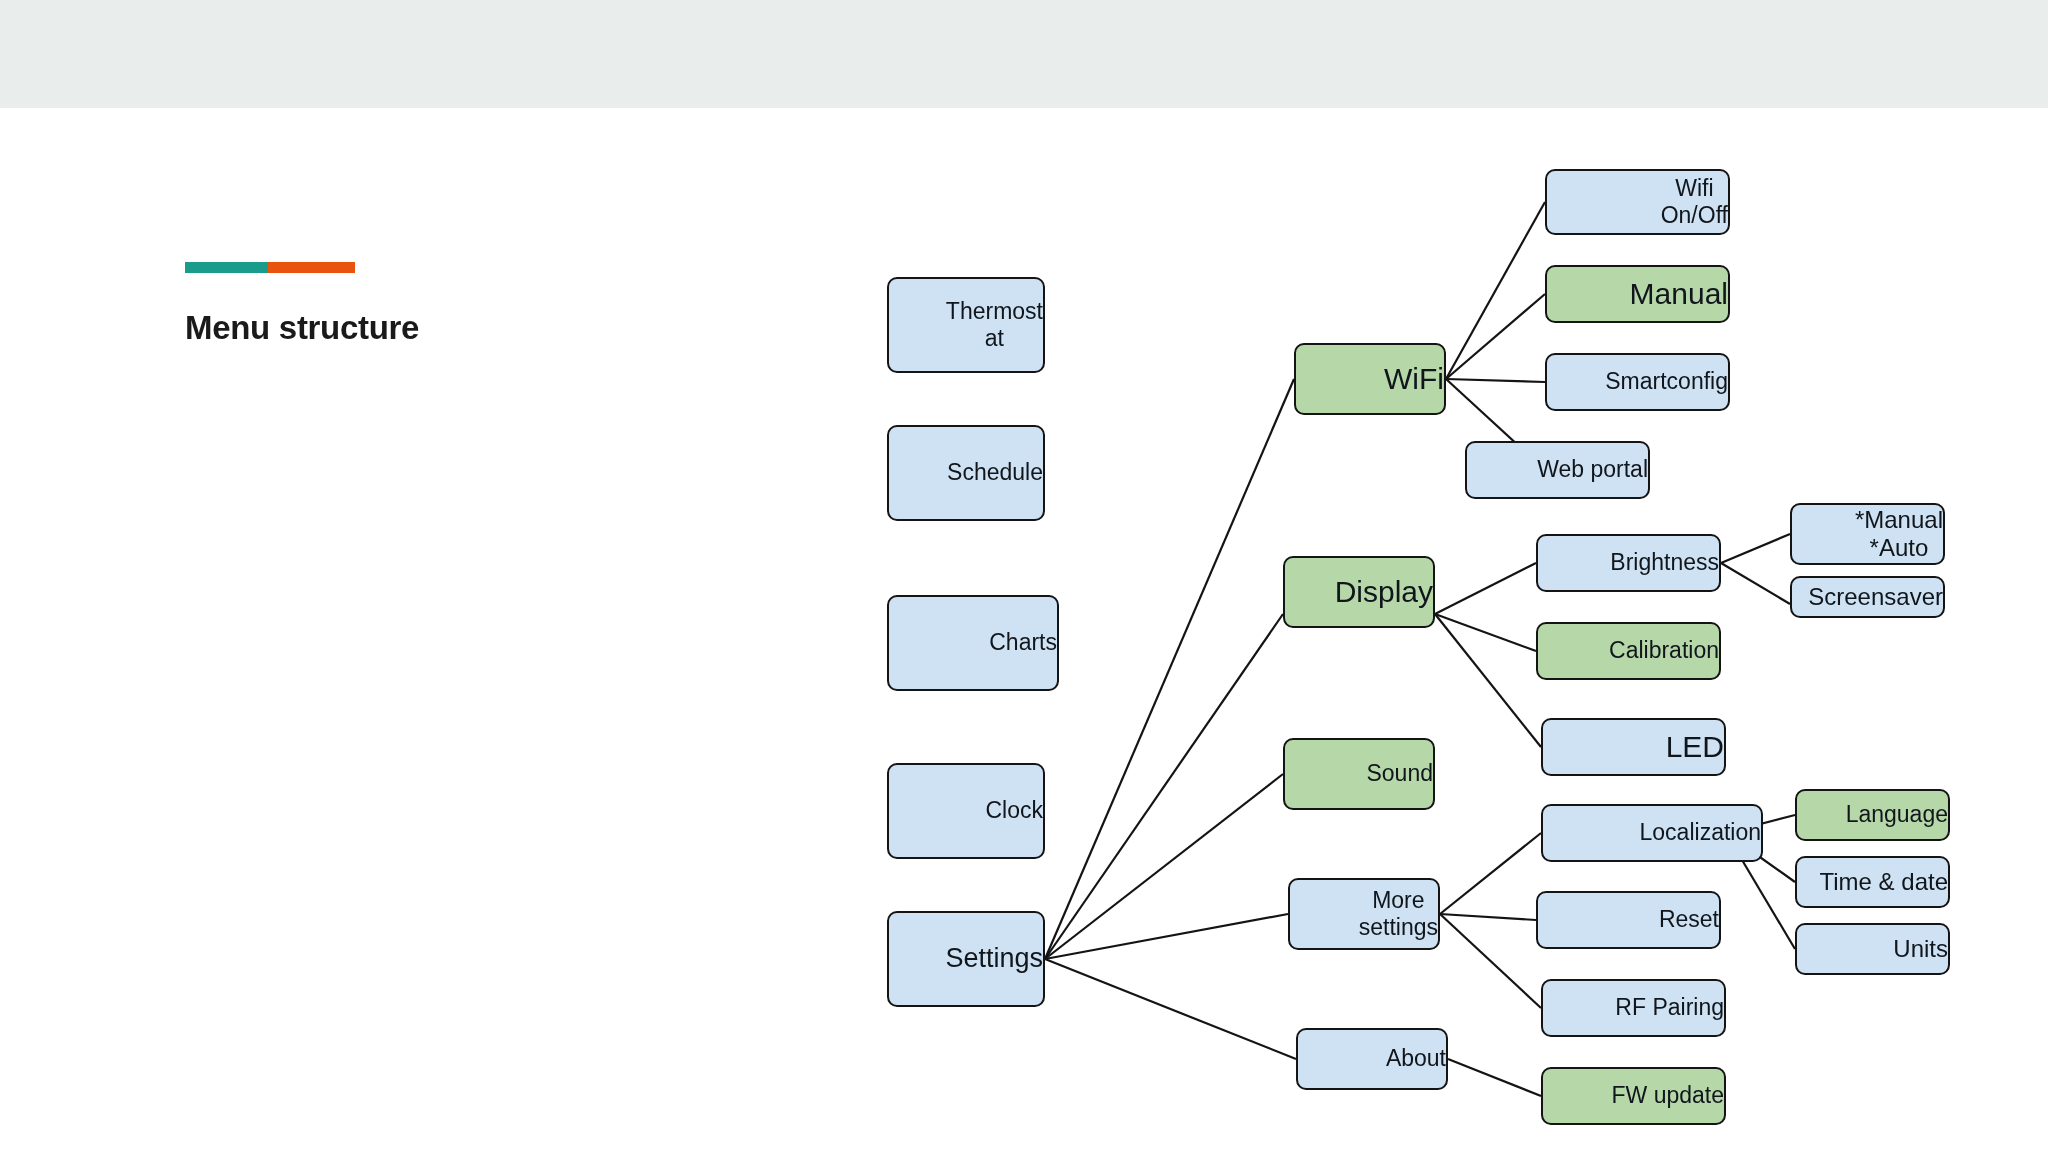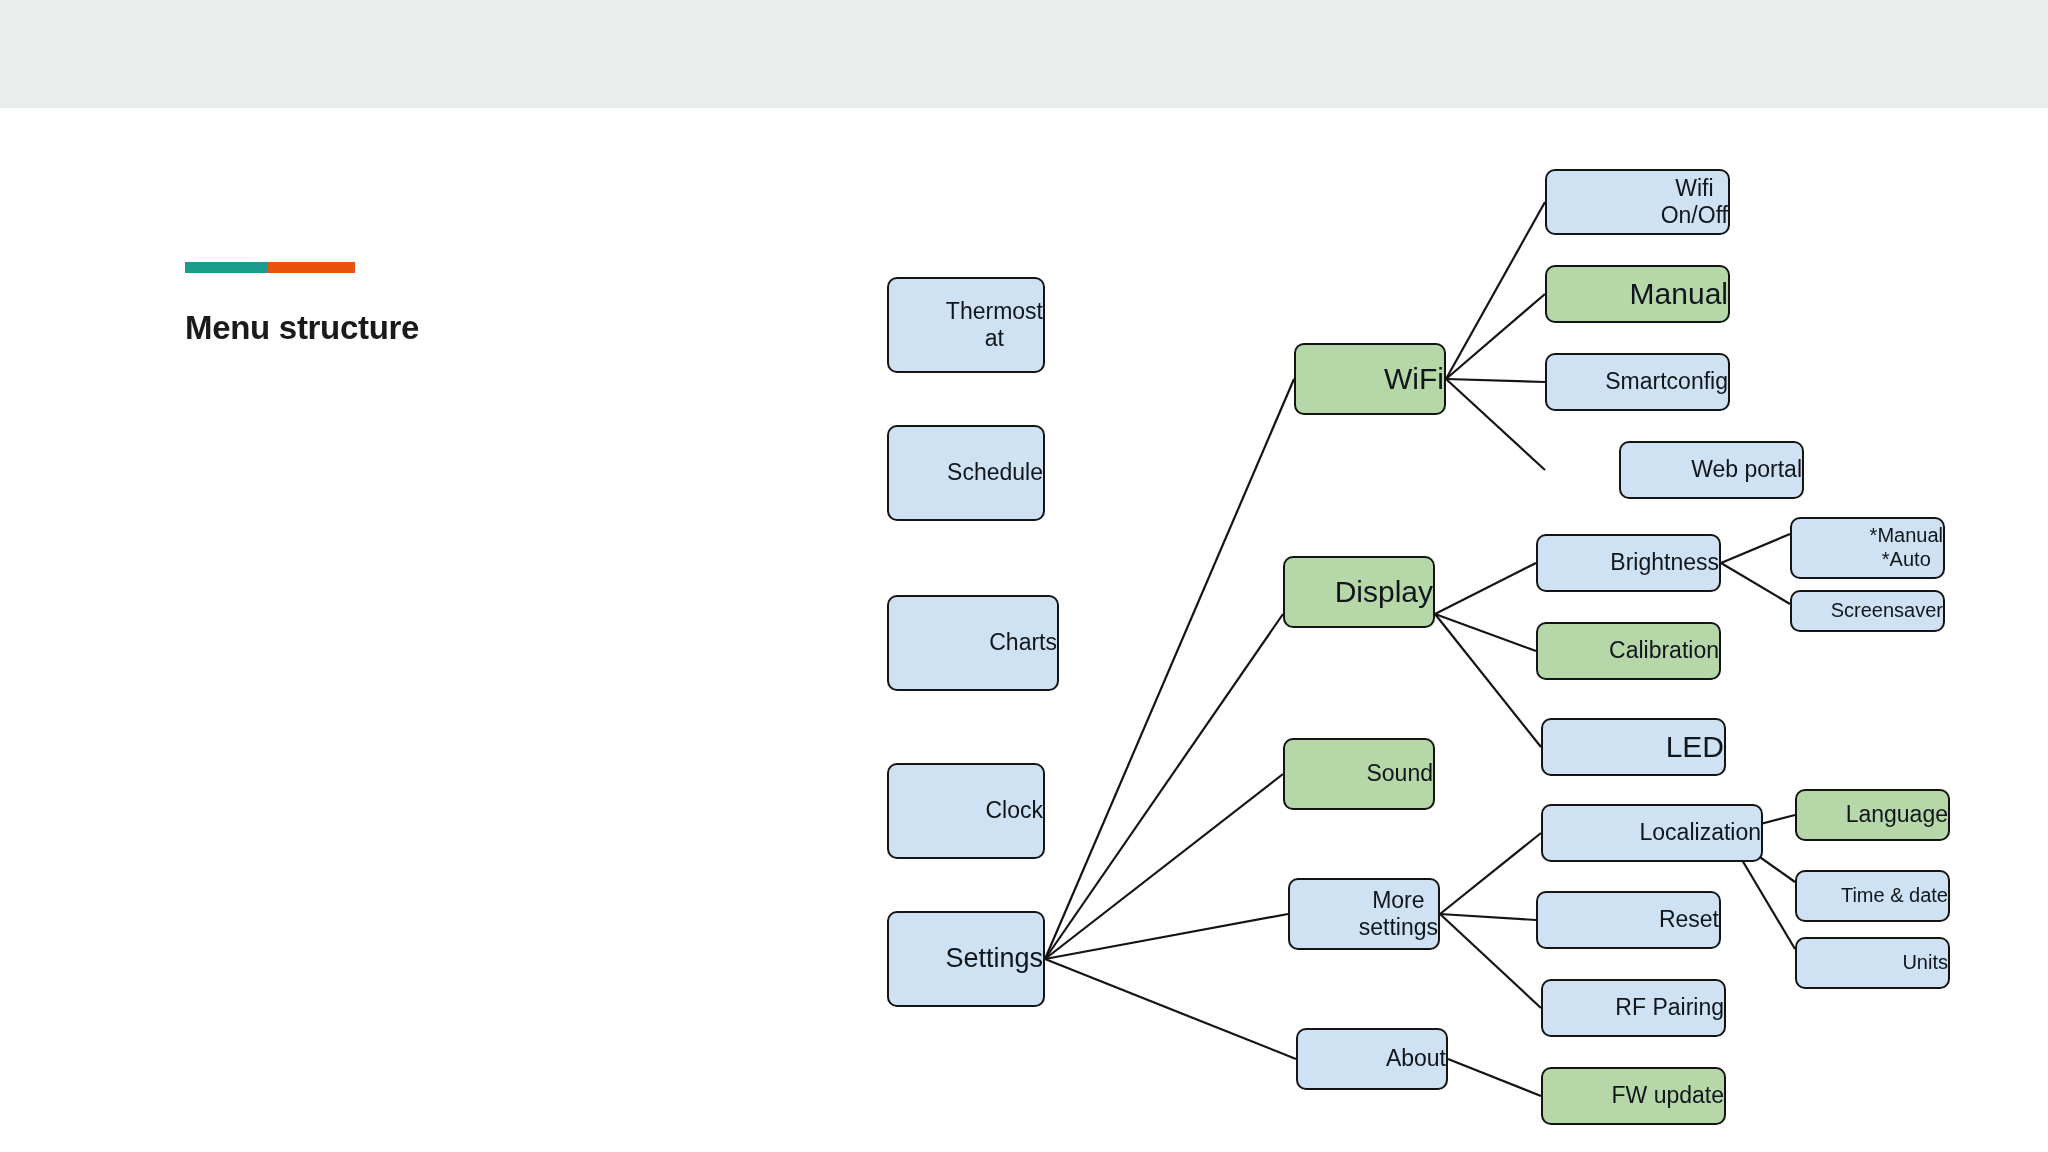--- a/index.html
+++ b/index.html
@@ -75,21 +75,21 @@
     align-items: center;
     justify-content: flex-end;
     text-align: center;
     color: #10161c;
     line-height: 1.18;
     white-space: pre-line;
   }
   .node.blue  { background: #cfe2f3; }
   .node.green { background: #b6d7a8; }
 
-  .fs-sm  { font-size: 20px; margin-top: 14px; }
+  .fs-sm  { font-size: 24px; }
   .fs-md  { font-size: 23px; }
   .fs-lg  { font-size: 27px; }
   .fs-xl  { font-size: 30px; padding-left: 18px; }
 </style>
 </head>
 <body>
 
 <div id="header-band"></div>
 
 <div id="title-block">
@@ -134,21 +134,21 @@
       <div class="node green fs-xl" style="left: 1294px; top: 343px; width: 152px; height: 72px;"><span>WiFi</span></div>
       <div class="node green fs-xl" style="left: 1283px; top: 556px; width: 152px; height: 72px;"><span>Display</span></div>
       <div class="node green fs-md" style="left: 1283px; top: 738px; width: 152px; height: 72px;"><span>Sound</span></div>
       <div class="node blue fs-md" style="left: 1288px; top: 878px; width: 152px; height: 72px;"><span>More
 settings</span></div>
       <div class="node blue fs-md" style="left: 1296px; top: 1028px; width: 152px; height: 62px;"><span>About</span></div>
       <div class="node blue fs-md" style="left: 1545px; top: 169px; width: 185px; height: 66px;"><span>Wifi
 On/Off</span></div>
       <div class="node green fs-xl" style="left: 1545px; top: 265px; width: 185px; height: 58px;"><span>Manual</span></div>
       <div class="node blue fs-md" style="left: 1545px; top: 353px; width: 185px; height: 58px;"><span>Smartconfig</span></div>
-      <div class="node blue fs-md" style="left: 1619px; top: 441px; width: 185px; height: 58px;"><span>Web portal</span></div>
+      <div class="node blue fs-md" style="left: 1465px; top: 441px; width: 185px; height: 58px;"><span>Web portal</span></div>
       <div class="node blue fs-md" style="left: 1536px; top: 534px; width: 185px; height: 58px;"><span>Brightness</span></div>
       <div class="node green fs-md" style="left: 1536px; top: 622px; width: 185px; height: 58px;"><span>Calibration</span></div>
       <div class="node blue fs-xl" style="left: 1541px; top: 718px; width: 185px; height: 58px;"><span>LED</span></div>
       <div class="node blue fs-sm" style="left: 1790px; top: 503px; width: 155px; height: 62px;"><span>*Manual
 *Auto</span></div>
       <div class="node blue fs-sm" style="left: 1790px; top: 576px; width: 155px; height: 42px;"><span>Screensaver</span></div>
       <div class="node blue fs-md" style="left: 1541px; top: 804px; width: 222px; height: 58px;"><span>Localization</span></div>
       <div class="node blue fs-md" style="left: 1536px; top: 891px; width: 185px; height: 58px;"><span>Reset</span></div>
       <div class="node blue fs-md" style="left: 1541px; top: 979px; width: 185px; height: 58px;"><span>RF Pairing</span></div>
       <div class="node green fs-md" style="left: 1541px; top: 1067px; width: 185px; height: 58px;"><span>FW update</span></div>

